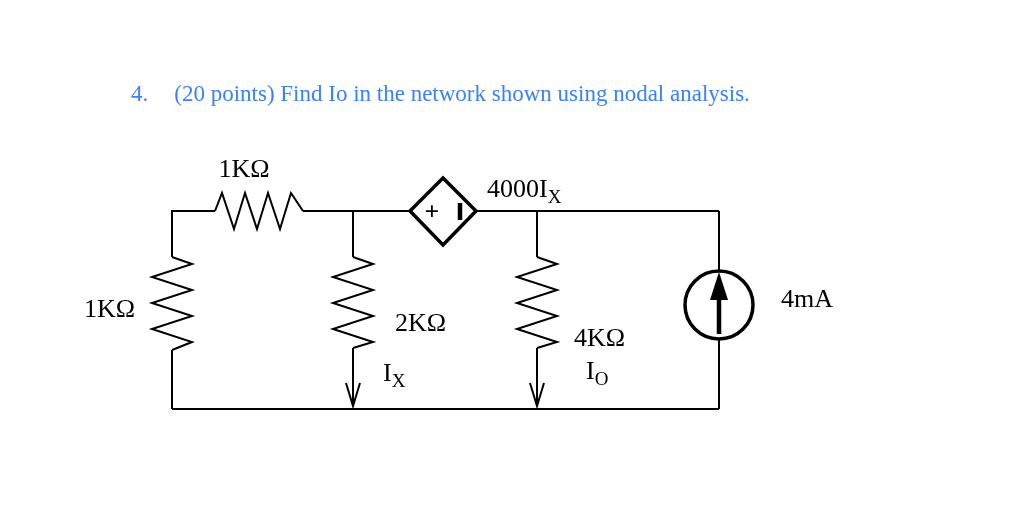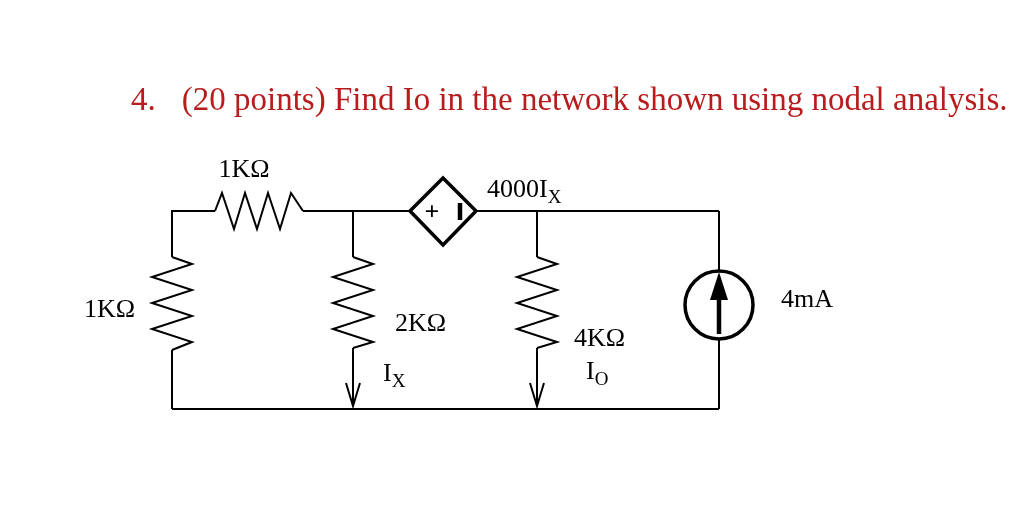--- a/index.html
+++ b/index.html
@@ -13,23 +13,23 @@
     height: 517px;
     background: #ffffff;
     font-family: "Liberation Serif", serif;
     color: #000000;
     overflow: hidden;
   }
   .title {
     position: absolute;
     left: 131px;
     top: 81px;
-    font-size: 33px;
+    font-size: 23px;
     white-space: nowrap;
-    color: #b91c1c;
+    color: #3b82f6;
   }
   .title .stmt {
     margin-left: 26px;
   }
   svg.circuit {
     position: absolute;
     left: 0;
     top: 0;
   }
   svg.circuit text {

